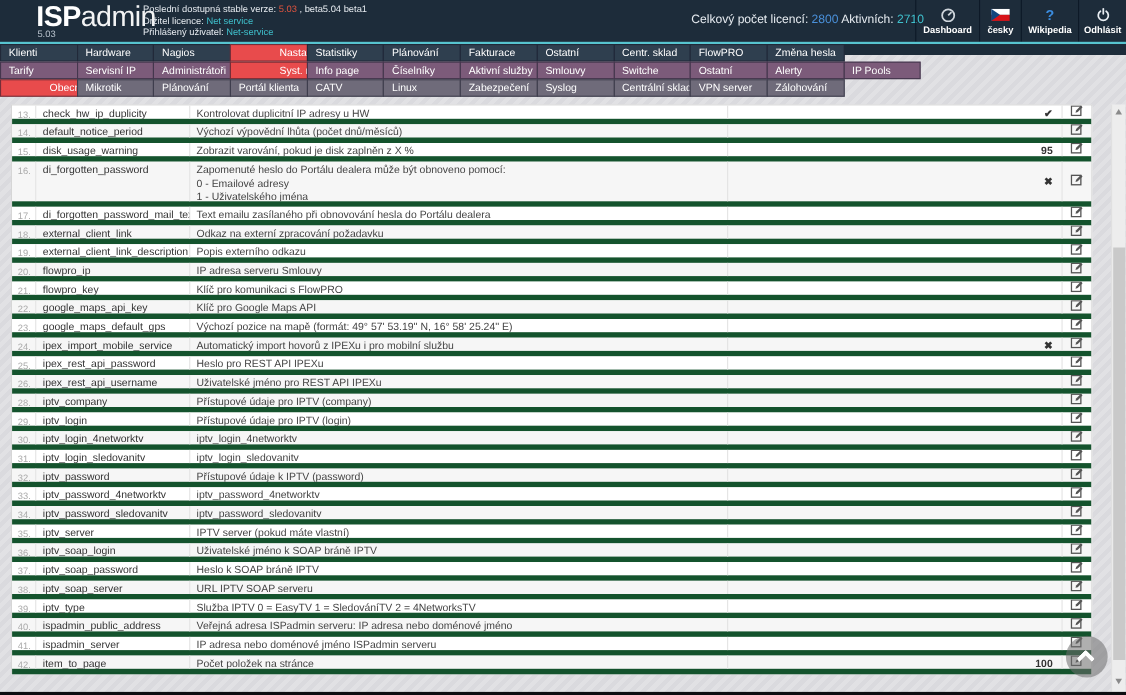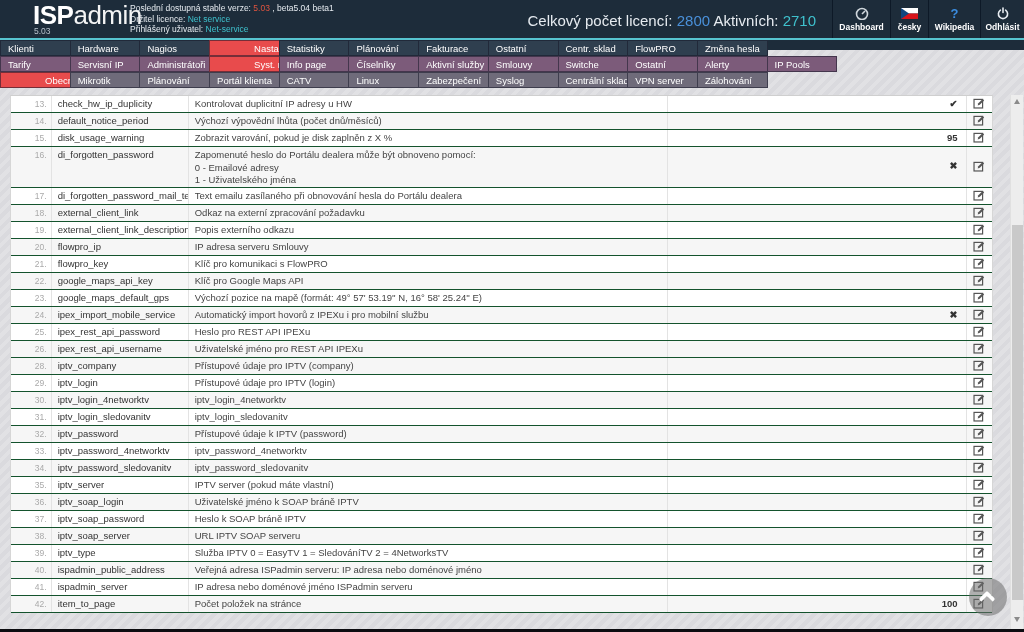--- a/index.html
+++ b/index.html
@@ -12,21 +12,21 @@
   .topbar { position:absolute; left:0; top:0; width:1024px; height:50px;
     background:#1d2c3a; color:#fff; }
   .logo { position:absolute; left:33px; top:2px; line-height:26px; font-size:26px; color:#fff; letter-spacing:-0.5px;}
   .logo b { font-weight:700; }
   .logo span.lt { font-weight:300; opacity:.95; }
   .logo-version { position:absolute; left:34px; top:26px; font-size:8.5px; color:#b8c2cc; }
   .info-block { position:absolute; left:130px; top:3px; font-size:8.5px; line-height:10.5px; color:#e6ebf0; }
   .red-txt { color:#e0543f; }
   .teal-txt { color:#3fc1cd; }
   .blue-txt { color:#4a90d9; }
-  .license-block { position:absolute; right:208px; top:12px; font-size:15px; color:#e6ebf0; white-space:nowrap; }
+  .license-block { position:absolute; right:184px; top:12px; font-size:11px; color:#e6ebf0; white-space:nowrap; }
   .topbtns { position:absolute; right:0; top:0; height:38px; display:flex; }
   .topbtn { height:38px; border-left:1px solid #0d1927; display:flex; flex-direction:column;
     align-items:center; justify-content:center; gap:2px; cursor:pointer; }
   .topbtn .lbl { font-size:8.5px; font-weight:bold; color:#fff; }
   .topbtn .ic { height:13px; display:flex; align-items:center; justify-content:center; }
   .w-dash{width:58px;} .w-lang{width:38px;} .w-wiki{width:52px;} .w-out{width:44px;}
   .qmark { color:#3b8de0; font-weight:bold; font-size:13px; line-height:13px; }
 
   .teal-line { position:absolute; left:0; top:38px; width:1024px; height:2px; background:#57c4cf; }
 
@@ -39,21 +39,21 @@
   .menu-cell:first-child { margin-left:0; }
   .row1 .menu-cell { background:#2f3f4f; }
   .row2 .menu-cell { background:#7c5b7a; }
   .row3 .menu-cell { background:#6f6b7a; }
   .menu-row .menu-cell.active { background:#e84b4c;padding-left:44px; }
 
   
   .tablewrap { position:absolute; left:10px; top:95px; width:983px;
     border-top:1px solid #cfcfcf; border-left:1px solid #d6d6d6; border-right:1px solid #d6d6d6;
     background:#fff; }
-  .trow { display:flex; height:17px; border-bottom:1px solid #14532d; background:#fff;padding-left:19px; }
+  .trow { display:flex; height:17px; border-bottom:5px solid #14532d; background:#fff; }
   .trow.alt { background:#f6f6f6; }
   .trow.tall { height:41px; }
   .tcell { height:100%; overflow:hidden; }
   .c-num { width:22px; font-size:8.5px; color:#a9a9a9; text-align:right; padding-right:4px;
     line-height:16px; border-right:1px solid #e3e3e3; }
   .c-key { width:140px; font-size:9.5px; font-weight:normal; color:#333; padding-left:6px;
     line-height:16px; border-right:1px solid #e3e3e3; white-space:nowrap; }
   .c-desc { width:490px; font-size:9.5px; color:#444; padding-left:6px; line-height:16px;
     border-right:1px solid #e3e3e3; white-space:pre-line; }
   .tall .c-desc { line-height:12.5px; padding-top:2px; }

